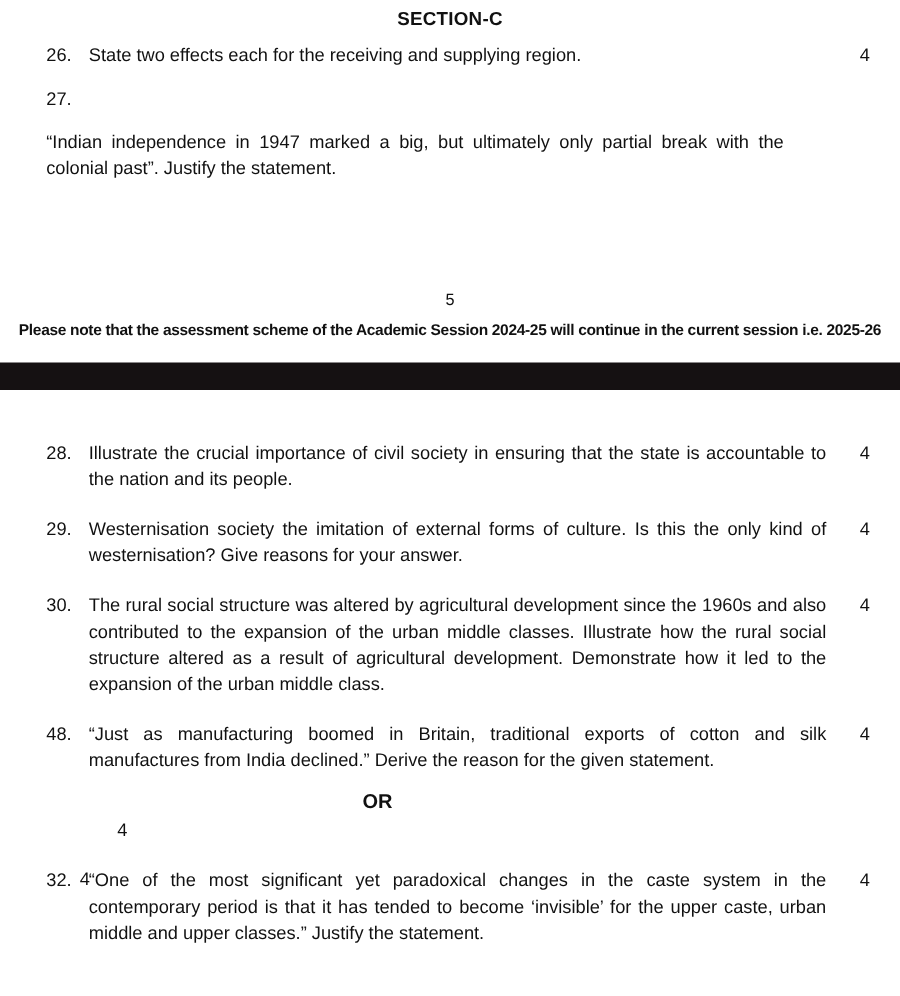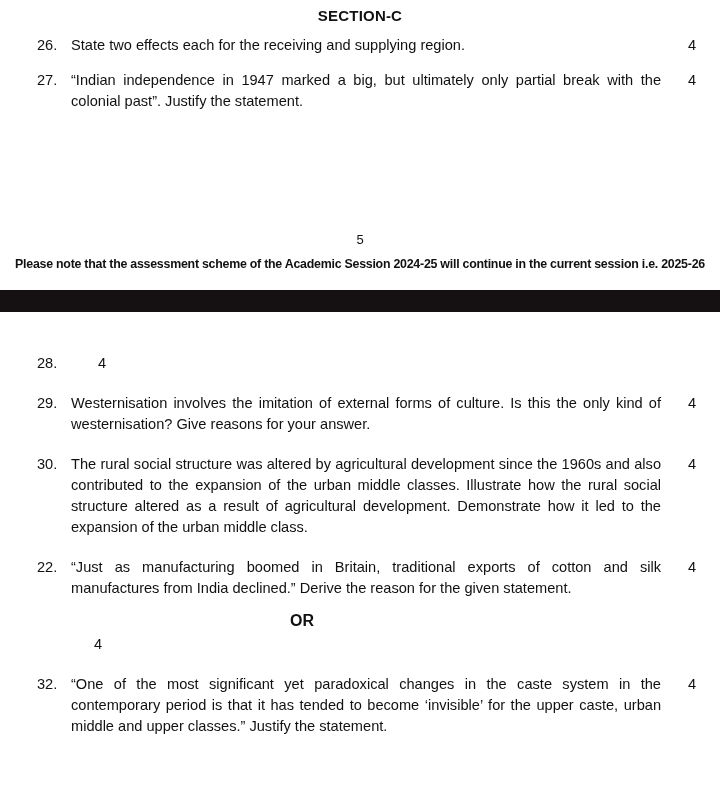--- a/index.html
+++ b/index.html
@@ -175,21 +175,21 @@
     <div class="qlist">
 
       <div class="qrow">
         <div class="qnum">26.</div>
         <div class="qbody">
           <p>State two effects each for the receiving and supplying region.</p>
         </div>
         <div class="qmarks marks-top">4</div>
       </div>
 
-      <div class="qrow" style="margin-top:6px;">
+      <div class="qrow" style="margin-top:6px;flex-direction:column;">
         <div class="qnum">27.</div>
         <div class="qbody">
           <p class="justify">“Indian independence in 1947 marked a big, but ultimately only partial break with the colonial past”. Justify the statement.</p>
         </div>
         <div class="qmarks marks-top">4</div>
       </div>
 
     </div>
 
     <div class="page-number">5</div>
@@ -197,41 +197,44 @@
     <div class="assessment-note">Please note that the assessment scheme of the Academic Session 2024-25 will continue in the current session i.e. 2025-26</div>
   </div>
 
   <div class="page-break-band"></div>
 
   <div class="sheet-bottom">
     <div class="qlist">
 
       <div class="qrow">
         <div class="qnum">28.</div>
+        <div class="qbody">
+          <p class="justify">Illustrate the crucial importance of civil society in ensuring that the state is accountable to the nation and its people.</p>
+        </div>
         <div class="qmarks marks-top">4</div>
       </div>
 
       <div class="qrow">
         <div class="qnum">29.</div>
         <div class="qbody">
-          <p class="justify">Westernisation involves the imitation of external forms of culture. Is this the only kind of westernisation? Give reasons for your answer.</p>
+          <p class="justify">Westernisation society the imitation of external forms of culture. Is this the only kind of westernisation? Give reasons for your answer.</p>
         </div>
         <div class="qmarks marks-top">4</div>
       </div>
 
       <div class="qrow">
         <div class="qnum">30.</div>
         <div class="qbody">
           <p class="justify">The rural social structure was altered by agricultural development since the 1960s and also contributed to the expansion of the urban middle classes. Illustrate how the rural social structure altered as a result of agricultural development. Demonstrate how it led to the expansion of the urban middle class.</p>
         </div>
         <div class="qmarks marks-top">4</div>
       </div>
 
       <div class="qrow" style="margin-bottom:0;">
-        <div class="qnum">22.</div>
+        <div class="qnum">48.</div>
         <div class="qbody">
           <p class="justify">“Just as manufacturing boomed in Britain, traditional exports of cotton and silk manufactures from India declined.” Derive the reason for the given statement.</p>
         </div>
         <div class="qmarks marks-top">4</div>
       </div>
 
       <div class="or-block">
         <div class="or-heading">OR</div>
         <div class="or-row">
           <div class="qnum">&nbsp;</div>

